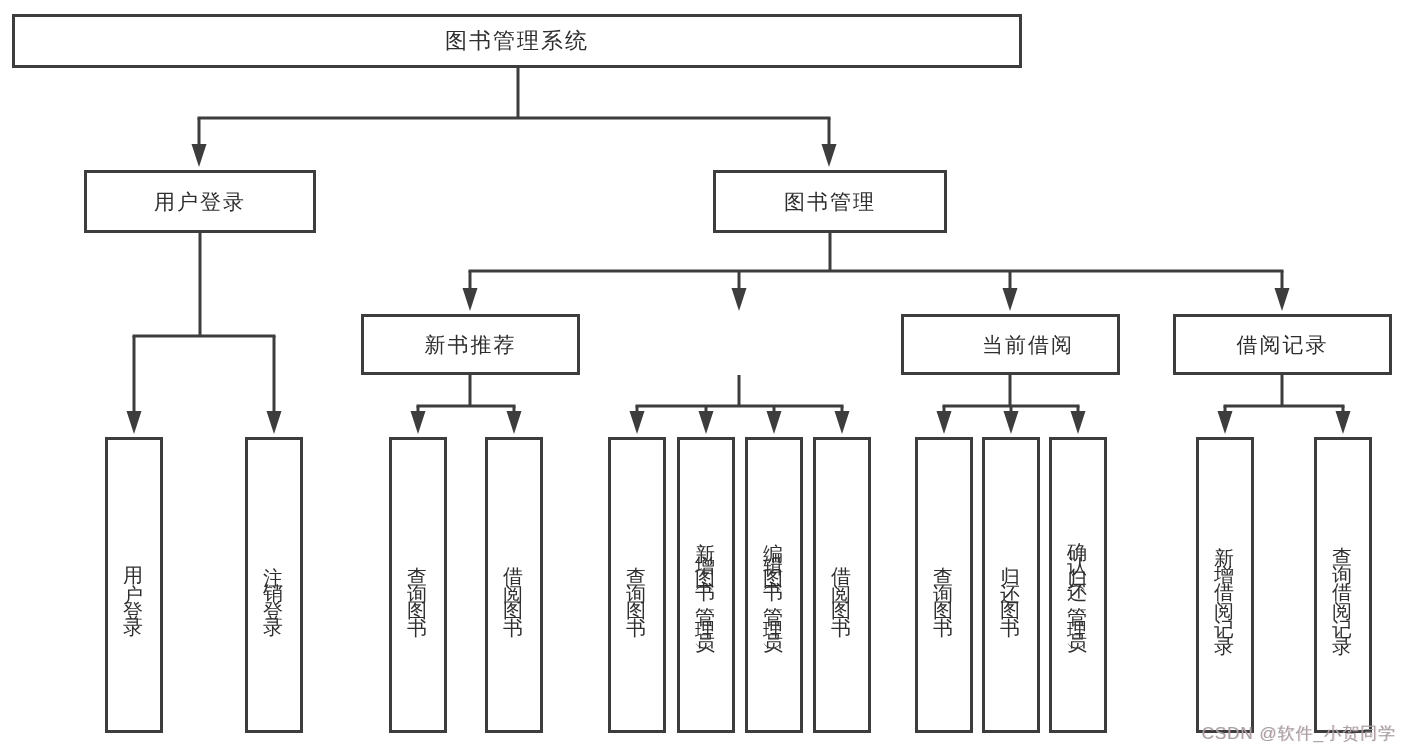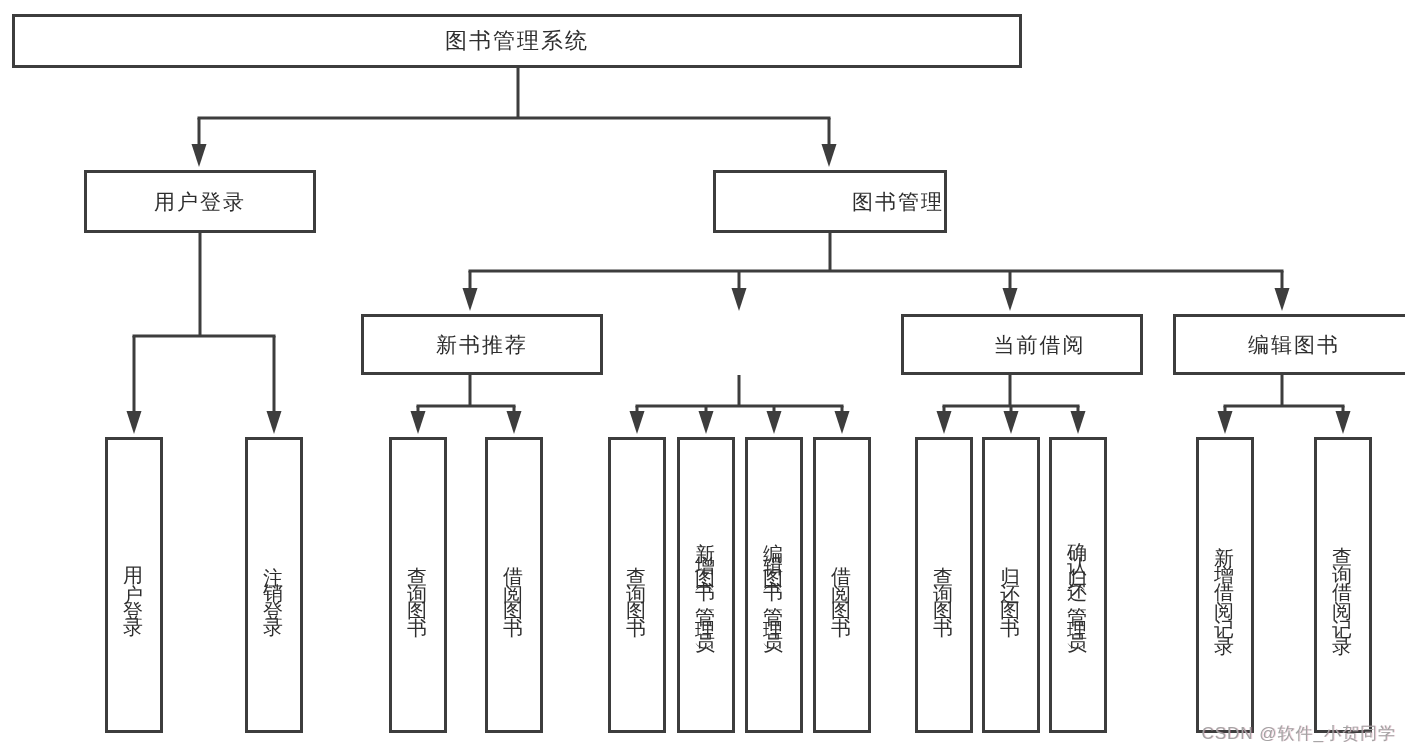--- a/index.html
+++ b/index.html
@@ -27,23 +27,23 @@
     align-items: center;
     justify-content: center;
     font-size: 21px;
     letter-spacing: 2px;
     white-space: nowrap;
   }
   
   .n-root { left: 12px; top: 14px; width: 1010px; height: 54px; font-size: 22px; }
   
   .n-user  { left: 84px;  top: 170px; width: 232px; height: 63px; }
-  .n-mgmt  { left: 713px; top: 170px; width: 234px; height: 63px; justify-content: flex-end; }
-  
-  .lvl3 { top: 314px; width: 242px; height: 61px; }
+  .n-mgmt  { left: 713px; top: 170px; width: 234px; height: 63px; }
+  
+  .lvl3 { top: 314px; width: 219px; height: 61px; }
   .n-newrec  { left: 361px; }
   .n-borrow  { left: 630px; }
   .n-current { left: 901px; padding-left: 35px; }
   .n-records { left: 1173px; }
   
   .leaf {
     top: 437px;
     width: 58px;
     height: 296px;
     writing-mode: vertical-rl;
@@ -162,21 +162,21 @@
     <span>图书管理</span>
   </div>
 
   <div class="node lvl3 n-newrec">
     <span>新书推荐</span>
   </div>
   <div class="node lvl3 n-current">
     <span>当前借阅</span>
   </div>
   <div class="node lvl3 n-records">
-    <span>编辑图书</span>
+    <span>借阅记录</span>
   </div>
 
   <div class="node leaf ls4 leaf-1">
     <span>用户登录</span>
   </div>
   <div class="node leaf ls4 leaf-2">
     <span>注销登录</span>
   </div>
   <div class="node leaf ls4 leaf-3">
     <span>查询图书</span>

